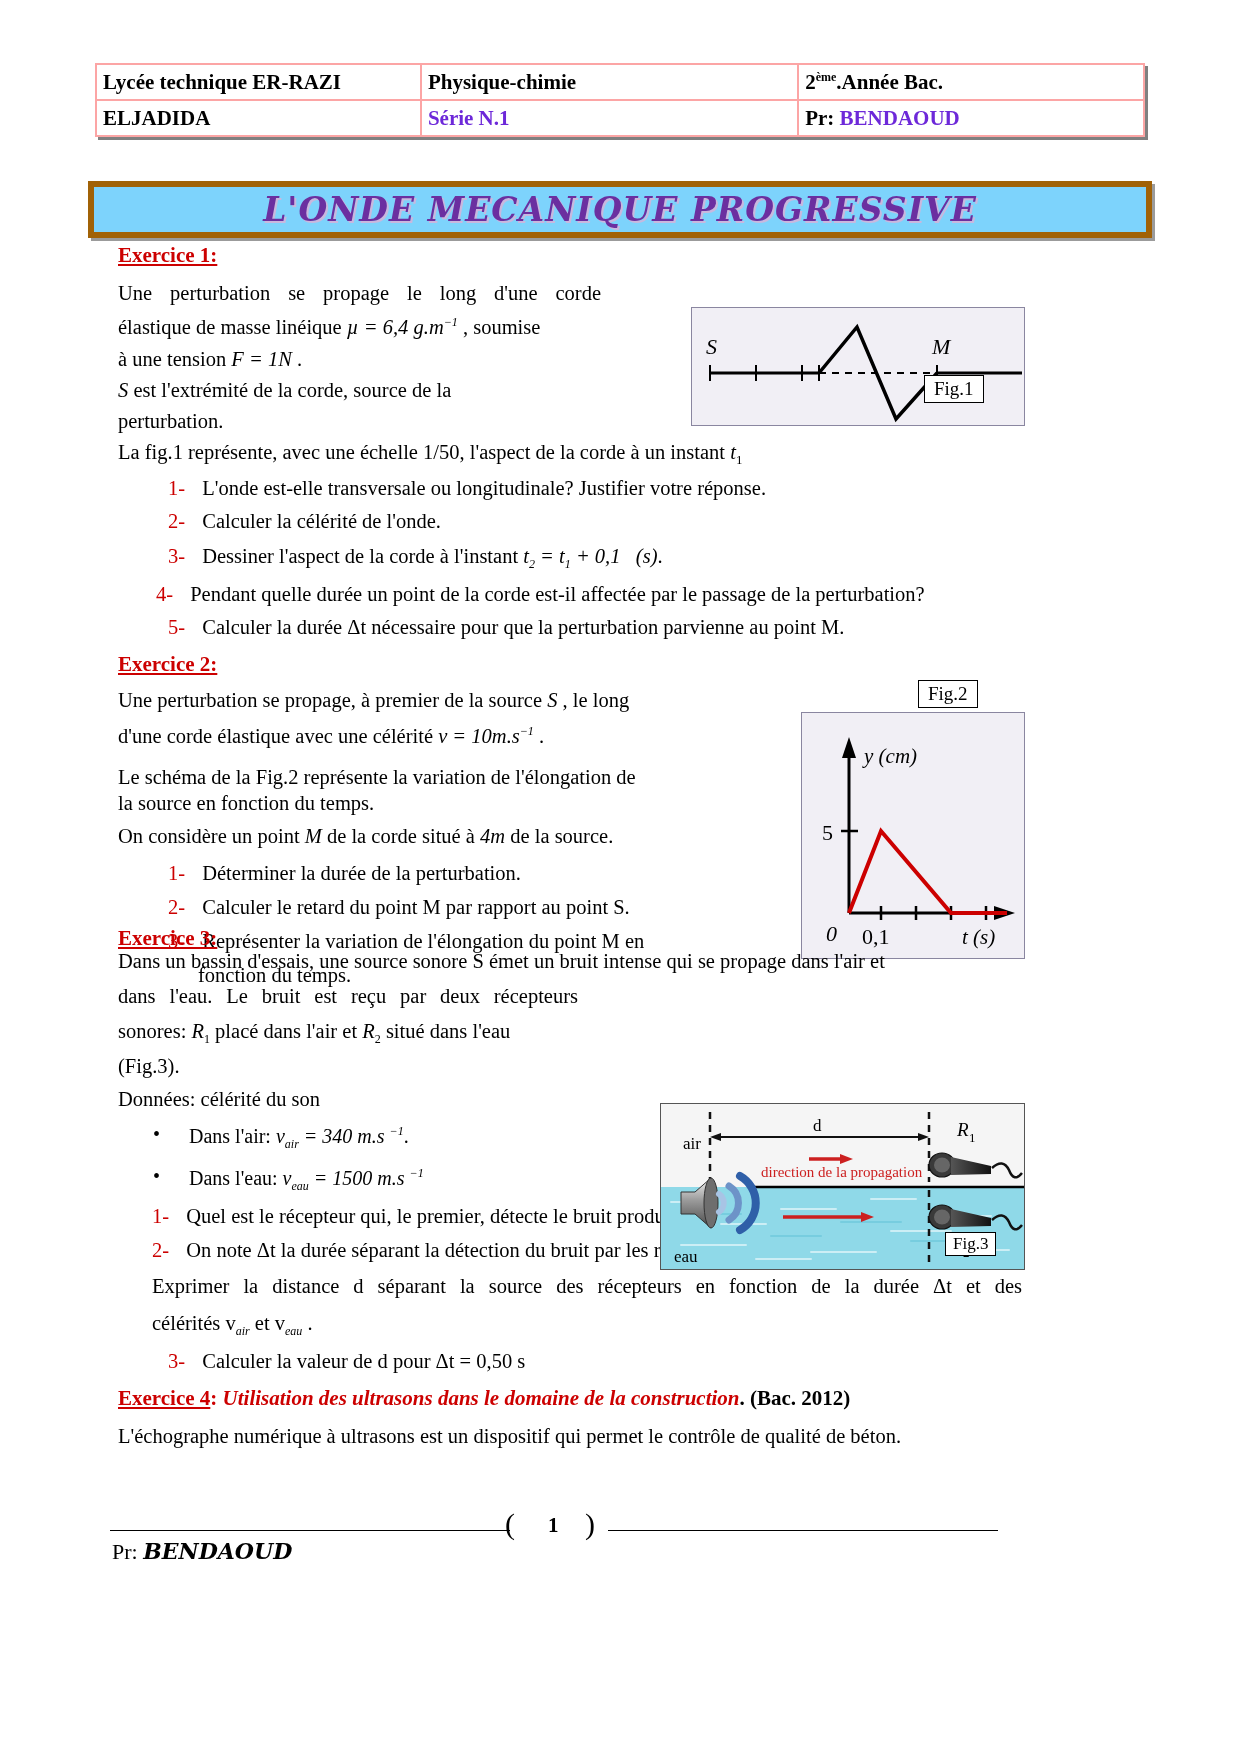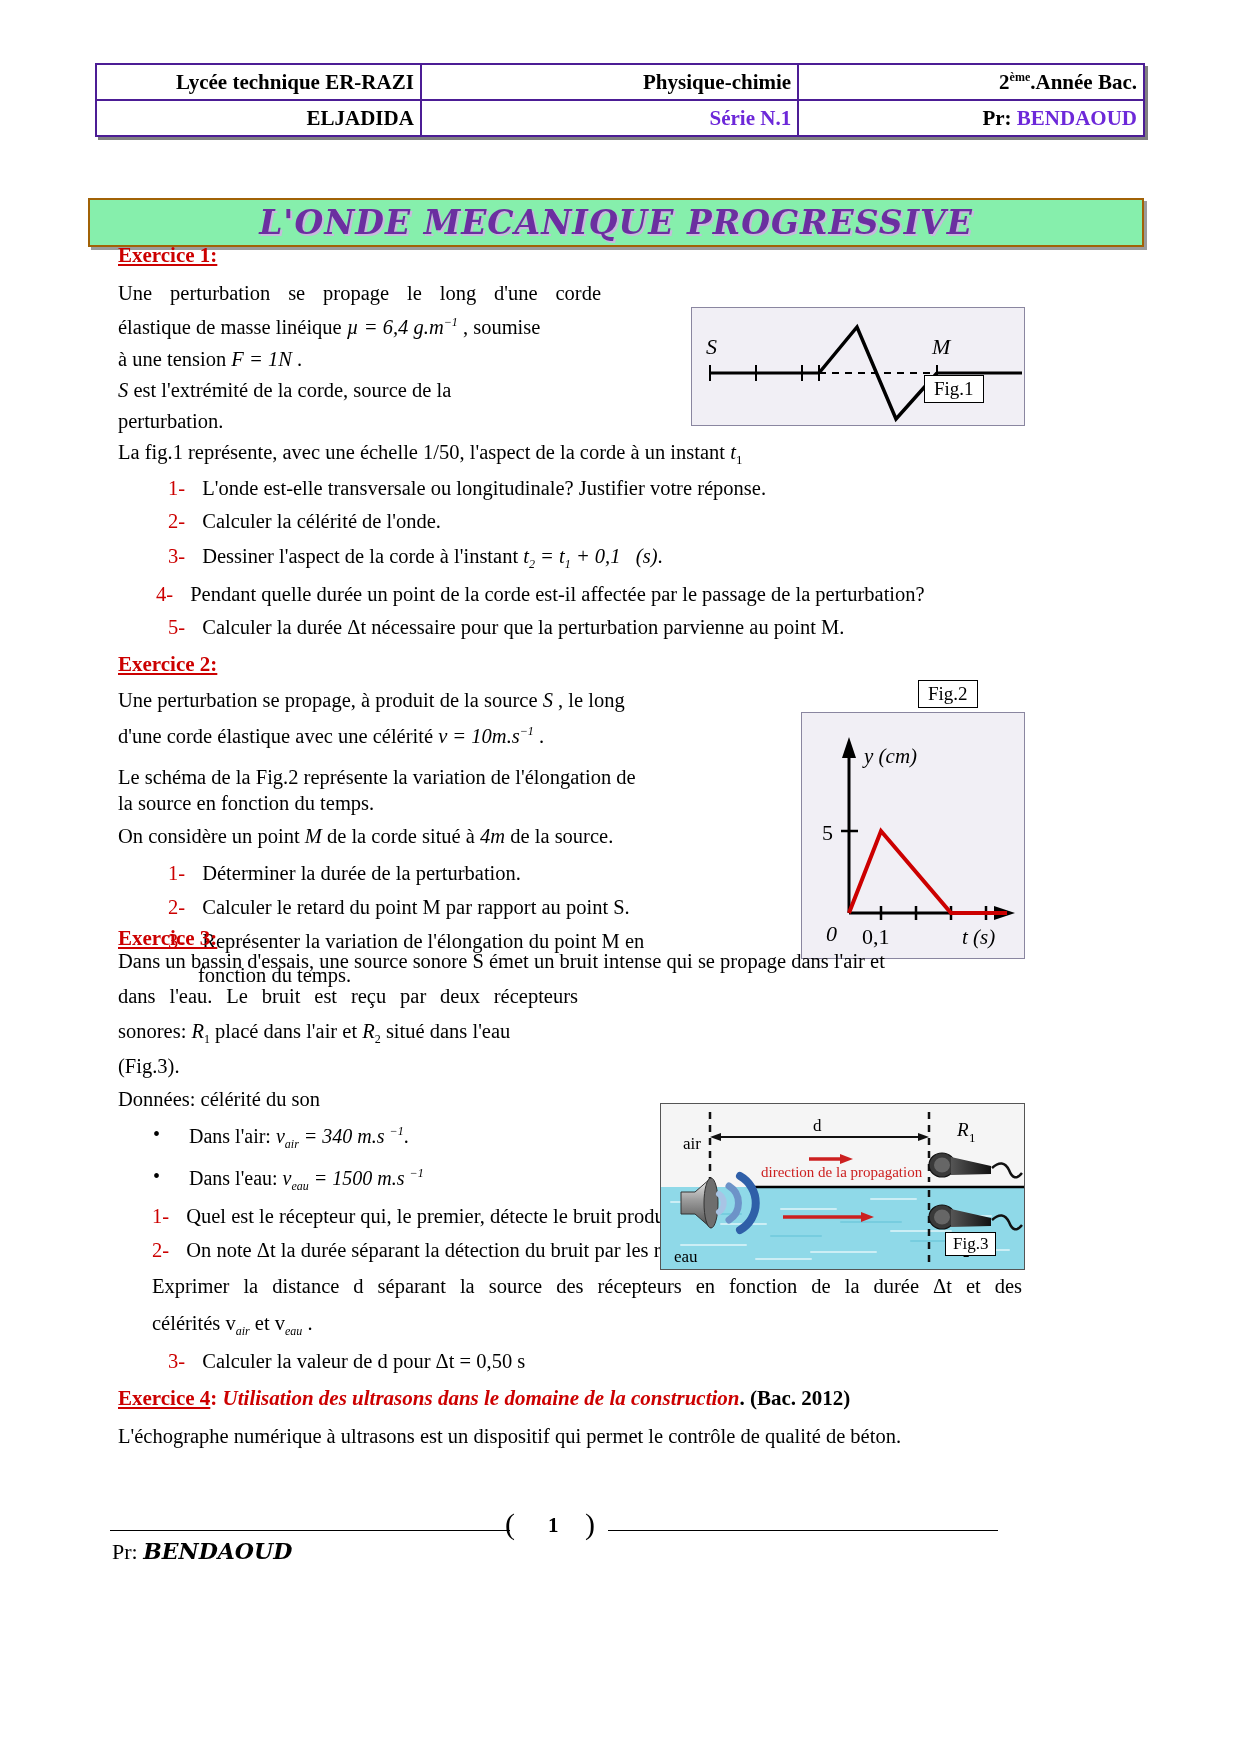--- a/index.html
+++ b/index.html
@@ -11,39 +11,39 @@
     position:relative;
     overflow:hidden;
   }
   .page{position:absolute;left:0;top:0;width:1240px;height:1754px;}
 
   
   .hdr-wrap{position:absolute;left:95px;top:63px;width:1050px;}
   table.hdr{border-collapse:collapse;width:100%;
             box-shadow:3px 3px 0 #808080;}
   table.hdr td{
-    border:2px solid #4c1d95;
-    text-align:right;
+    border:2px solid #fca5a5;
+    text-align:left;
     font-weight:bold;
     font-size:21px;
     padding:4px 6px;
     line-height:1.15;
     height:26px;
   }
   td.c1{width:31%;}
   td.c2{width:36%;}
   td.c3{width:33%;}
   .red{color:#6d28d9;}
   sup.eme{font-size:12px;vertical-align:super;}
 
   
   .banner{
-    position:absolute;left:88px;top:198px;width:1052px;height:45px;
-    background:#86efac;
-    border:2px solid #a16207;
+    position:absolute;left:88px;top:181px;width:1052px;height:45px;
+    background:#7dd3fc;
+    border:6px solid #a16207;
     box-shadow:3px 3px 0 #9b9b9b;
   }
   .banner-text{
     position:absolute;left:0;top:0;width:100%;height:100%;
     display:flex;align-items:center;justify-content:center;
     font-family:"DejaVu Serif", serif;
     font-style:italic;font-weight:bold;
     font-size:33px;
     letter-spacing:1px;
     color:#6b2fa0;
@@ -184,21 +184,21 @@
 
       <text x="14" y="46" font-family="Liberation Serif, serif" font-size="22" font-style="italic">S</text>
       <text x="240" y="46" font-family="Liberation Serif, serif" font-size="22" font-style="italic">M</text>
     </svg>
   </div>
   <div class="figlabel" style="left:924px;top:375px;">Fig.1</div>
 
   <div class="exh" style="left:118px;top:652px;">Exercice 2:</div>
 
   <div class="tx" style="left:118px;top:690px;width:580px;">
-    <span>Une perturbation se propage, à produit de la source </span><i class="mi">S</i><span> , le long</span>
+    <span>Une perturbation se propage, à premier de la source </span><i class="mi">S</i><span> , le long</span>
   </div>
 
   <div class="tx" style="left:118px;top:725px;">
     <span>d'une corde élastique avec une célérité </span><span class="mth">v = 10<i>m.s</i><sup style="font-size:12px;">−1</sup></span><span> .</span>
   </div>
 
   <div class="tx" style="left:118px;top:760px;width:580px;margin-top:7px;">Le schéma de la Fig.2 représente la variation de l'élongation de</div>
   <div class="tx" style="left:118px;top:793px;">la source en fonction du temps.</div>
 
   <div class="tx" style="left:118px;top:826px;">

